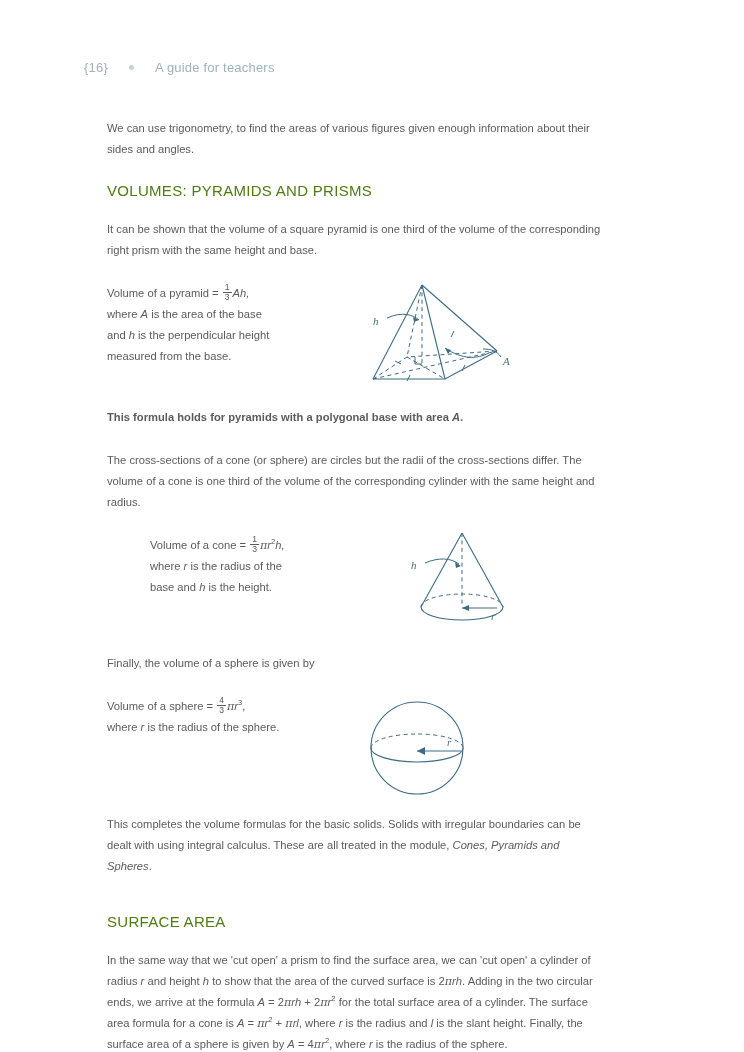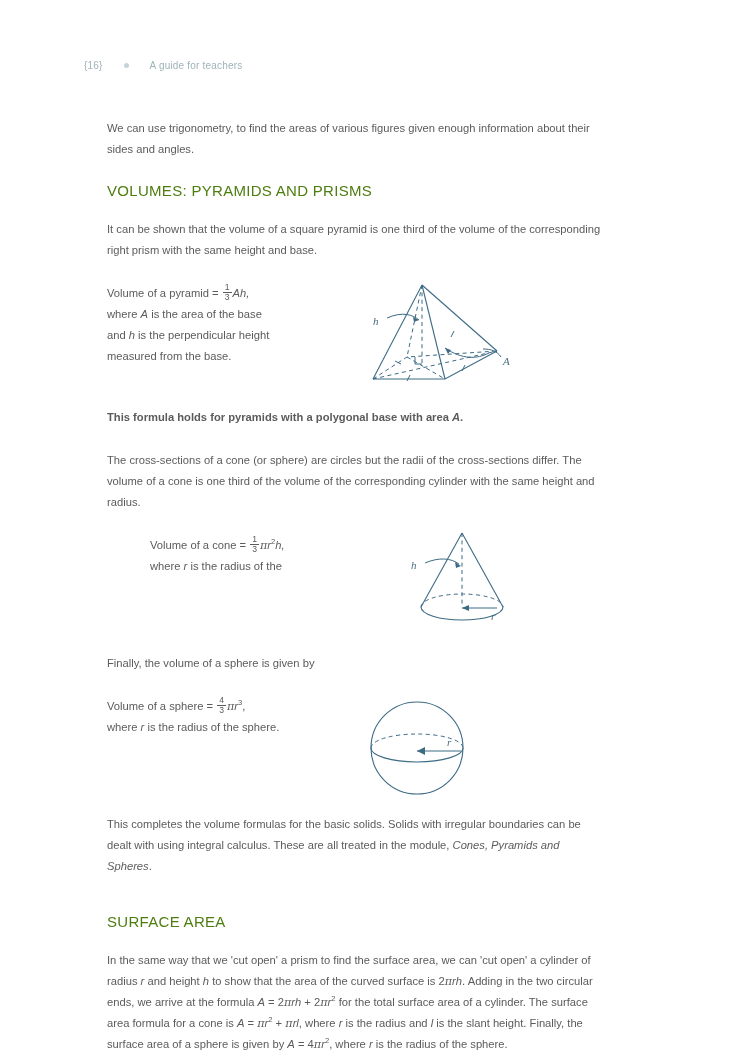--- a/index.html
+++ b/index.html
@@ -14,21 +14,21 @@
     background: #ffffff;
     font-family: "Liberation Sans", sans-serif;
     overflow: hidden;
   }
 
   
   .header {
     position: absolute;
     left: 84px;
     top: 60px;
-    font-size: 10px;
+    font-size: 13px;
     color: #9fb3b8;
     letter-spacing: 0.2px;
     display: flex;
     align-items: center;
     gap: 21px;
     white-space: nowrap;
   }
   .header .folio { color: #9fb3b8; }
   .header .dot {
     display: inline-block;
@@ -172,20 +172,21 @@
     <p class="body" style="margin-top:12px;font-weight:bold;">This formula holds for pyramids with a polygonal base with area <i>A</i>.</p>
 
     <p class="body">The cross-sections of a cone (or sphere) are circles but the radii of the cross-sections differ. The volume of a cone is one third of the volume of the corresponding cylinder with the same height and radius.</p>
 
     <div class="fblock" style="height:96px;margin-left:43px;">
       <div class="ftext">
         <div>
           <span>Volume of a cone = </span><span class="frac"><span class="num">1</span><span class="den">3</span></span><span class="pi">π</span><span class="it">r</span><sup>2</sup><span class="it">h,</span>
         </div>
         <div>where <i>r</i> is the radius of the</div>
+        <div>base and <i>h</i> is the height.</div>
       </div>
 
       <div class="fig" style="left:255px; top:-10px;">
         <svg width="130" height="110" viewBox="0 0 130 110">
 
           <line x1="57" y1="8" x2="16" y2="82" stroke="#3d6b84" stroke-width="1.1"></line>
           <line x1="57" y1="8" x2="98" y2="82" stroke="#3d6b84" stroke-width="1.1"></line>
 
           <path d="M16,82 A41,13 0 0 0 98,82" fill="none" stroke="#3d6b84" stroke-width="1.1"></path>
 

